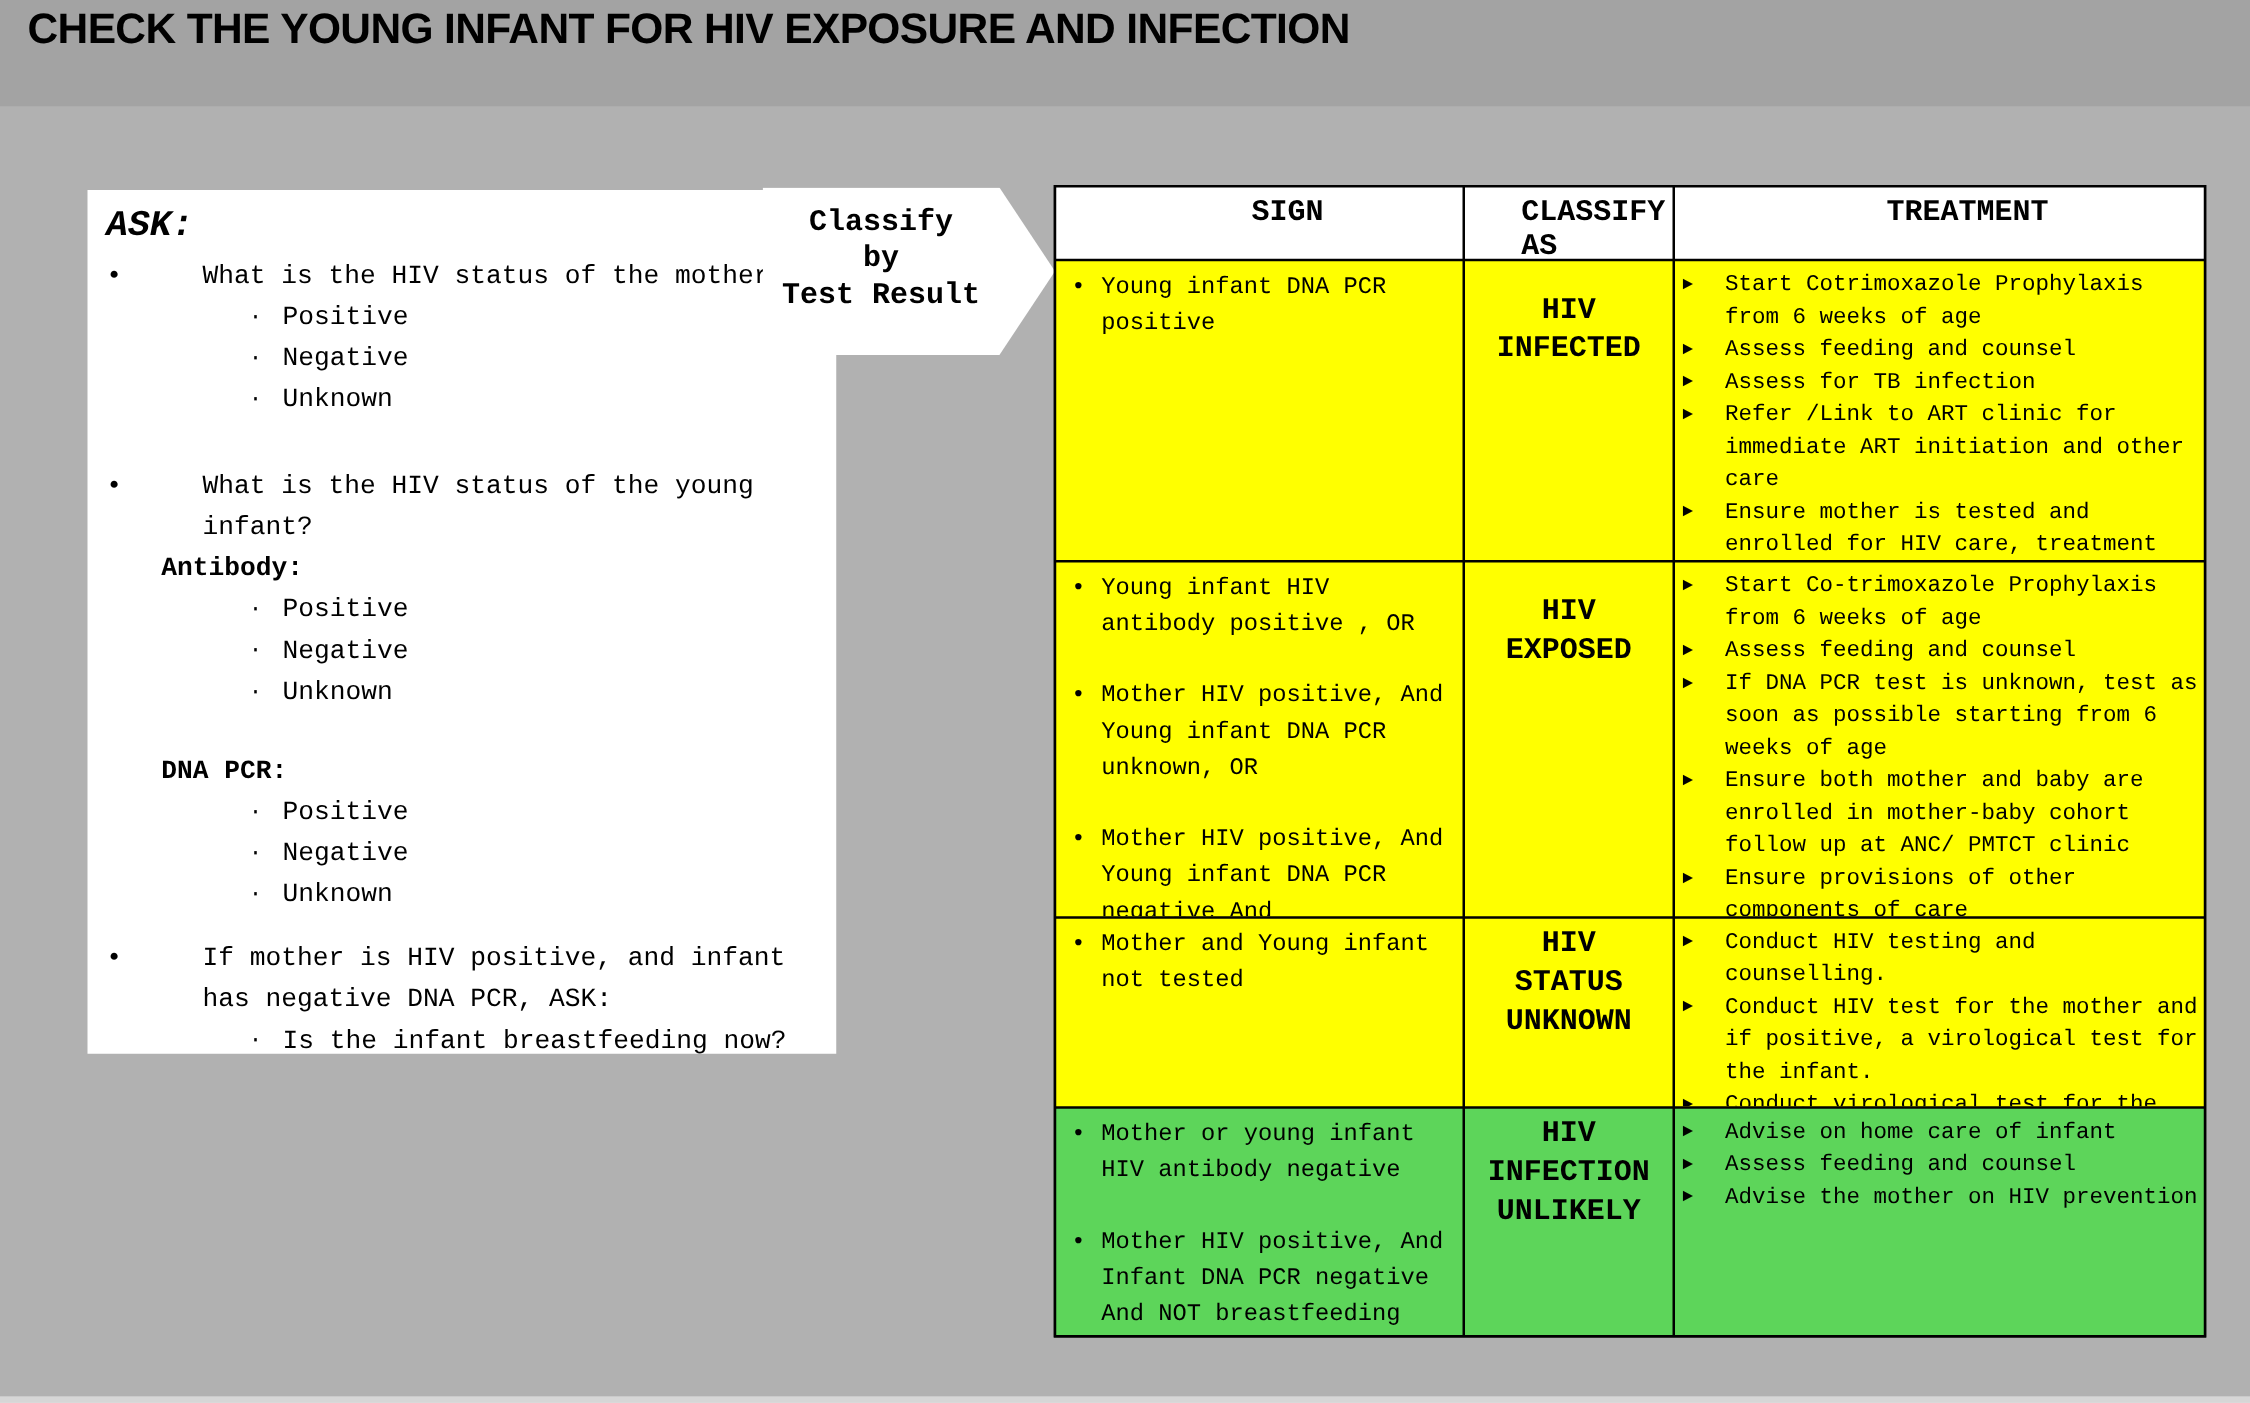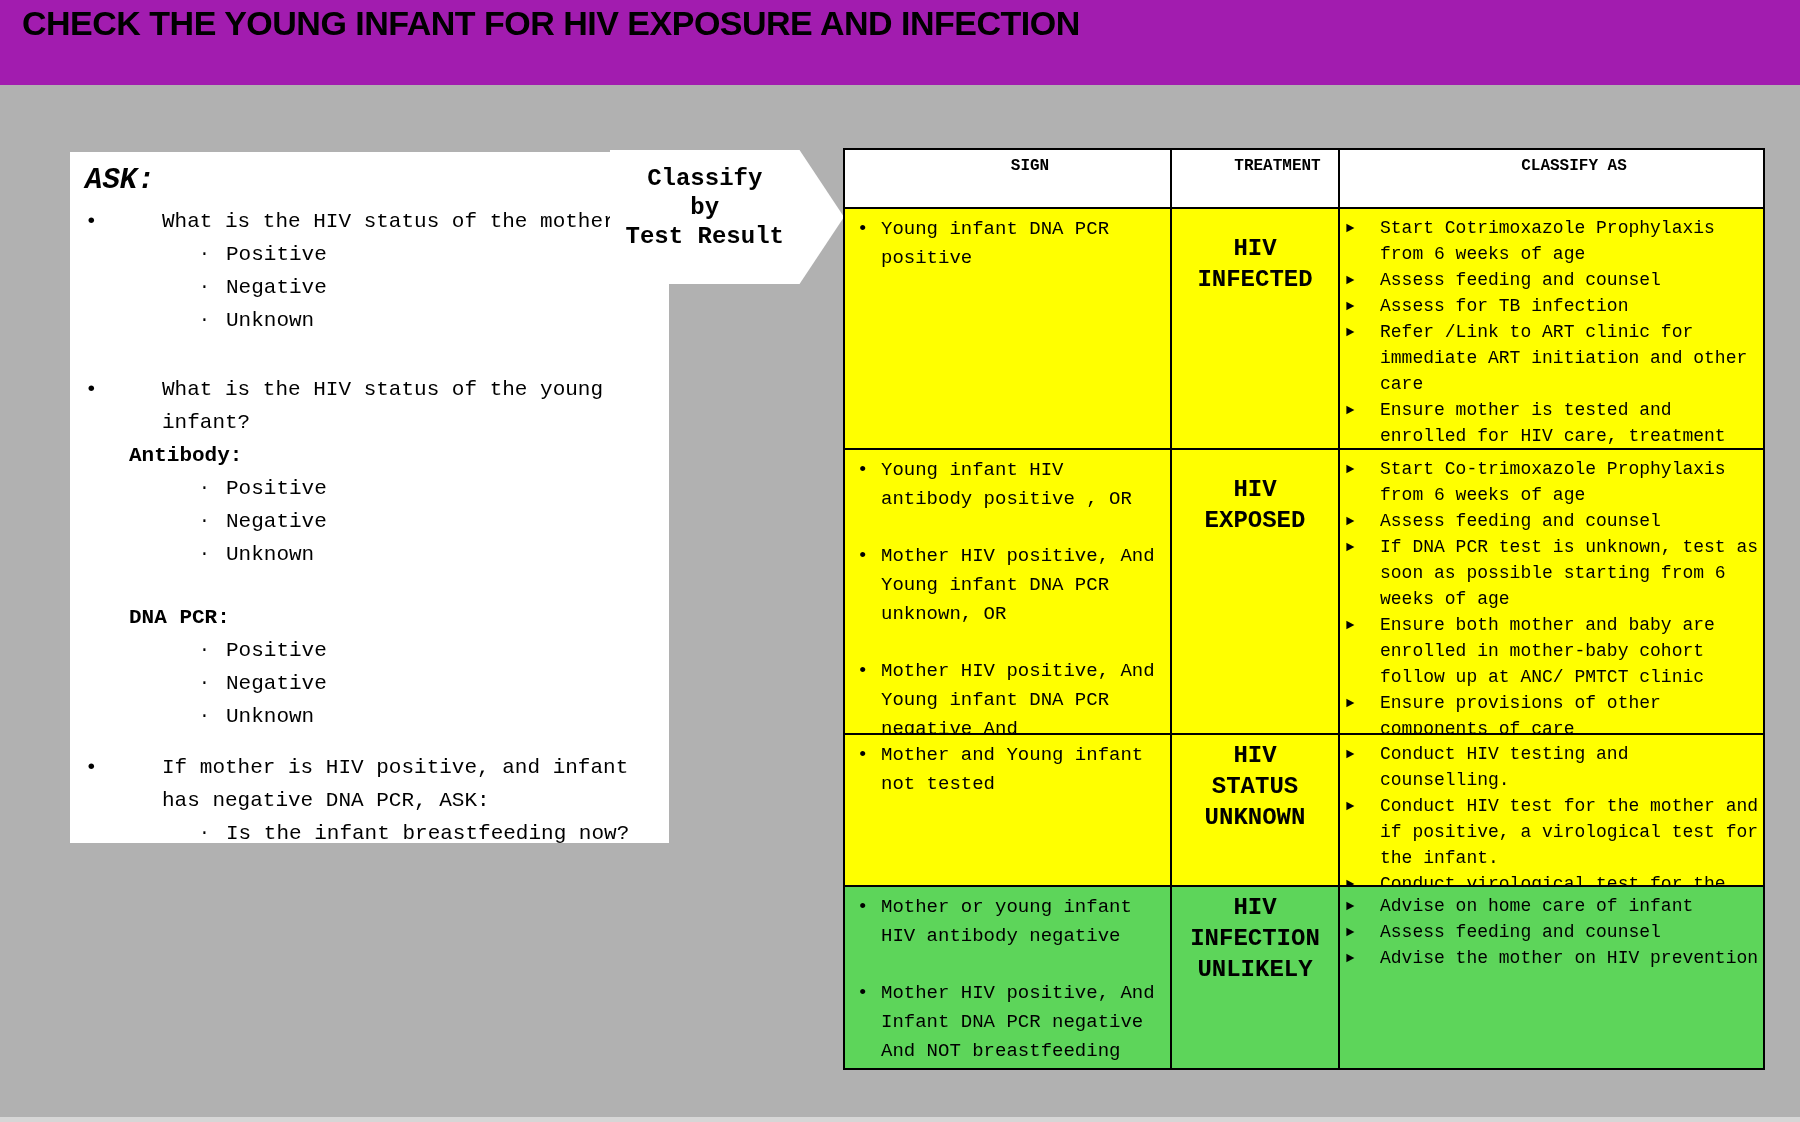--- a/index.html
+++ b/index.html
@@ -1,18 +1,18 @@
 <!DOCTYPE html>
 <html><head>
 <meta charset="utf-8">
 <style>
   * { margin:0; padding:0; box-sizing:border-box; }
   html,body { width:1800px; height:1122px; background:#ffffff; overflow:hidden;
               font-family:"Liberation Sans","DejaVu Sans",sans-serif; color:#000; }
-  .page { position:relative; width:1800px; height:1122px; background:#a21caf; }
+  .page { position:relative; width:1800px; height:1122px; background:#a3a3a3; }
 
   .title { position:absolute; left:22px; top:4px; font-size:34px; font-weight:bold;
            letter-spacing:-0.5px; white-space:nowrap; }
 
   .panel { position:absolute; left:0; top:85px; width:1800px; height:1032px; }
   .bottom-strip { position:absolute; left:0; top:1117px; width:1800px; height:5px; }
 
   
   .ask-box { position:absolute; left:70px; top:67px; width:599px; height:691px;
              background:#ffffff; font-size:21px; line-height:33px; padding:10px 14px 0 15px; }
@@ -31,21 +31,21 @@
   .arrow-text { width:81%; text-align:center; font-size:24px; font-weight:bold;
                 line-height:29px; padding-top:14px; }
 
   
   .imci { position:absolute; left:843px; top:63px; width:922px; height:922px;
           display:grid; grid-template-columns:325px 166px 423px;
           grid-template-rows:57px 239px 283px 150px 181px;
           gap:2px; background:#000; border:2px solid #000; }
   .cell { overflow:hidden; }
   .h-cell { display:flex; justify-content:center; align-items:flex-start; padding-top:7px;
-            font-size:16px; font-weight:bold;padding-left:45px; }
+            font-size:24px; font-weight:bold;padding-left:45px; }
   .sign-cell { padding:6px 6px 0 12px; font-size:19px; line-height:29px; }
   .s-item { display:flex; }
   .s-item + .s-item { margin-top:28px; }
   .b-dot2 { width:24px; flex-shrink:0; }
   .s-text { flex:1; }
   .classify-cell { text-align:center; font-size:24px; font-weight:bold; line-height:31px; }
   .pad-lg { padding-top:24px; } .pad-sm { padding-top:5px; }
   .treat-cell { padding:6px 4px 0 6px; font-size:18px; line-height:26px; }
   .t-item { display:flex; }
   .b-tri { width:34px; flex-shrink:0; font-size:14px; }
@@ -132,22 +132,22 @@
       <div class="arrow-text">
         <div>Classify</div>
         <div>by</div>
         <div>Test Result</div>
       </div>
     </div>
 
     <div class="imci">
 
       <div class="cell h-cell" style="background: rgb(255, 255, 255);">SIGN</div>
+      <div class="cell h-cell" style="background: rgb(255, 255, 255);">CLASSIFY AS</div>
       <div class="cell h-cell" style="background: rgb(255, 255, 255);">TREATMENT</div>
-      <div class="cell h-cell" style="background: rgb(255, 255, 255);">CLASSIFY AS</div>
 
       <div class="cell sign-cell" style="background: rgb(255, 255, 0);">
         <div class="s-item">
           <span class="b-dot2">•</span>
           <span class="s-text">Young infant DNA PCR positive</span>
         </div>
       </div>
       <div class="cell classify-cell pad-lg" style="background: rgb(255, 255, 0);">
         <div>HIV</div>
         <div>INFECTED</div>

